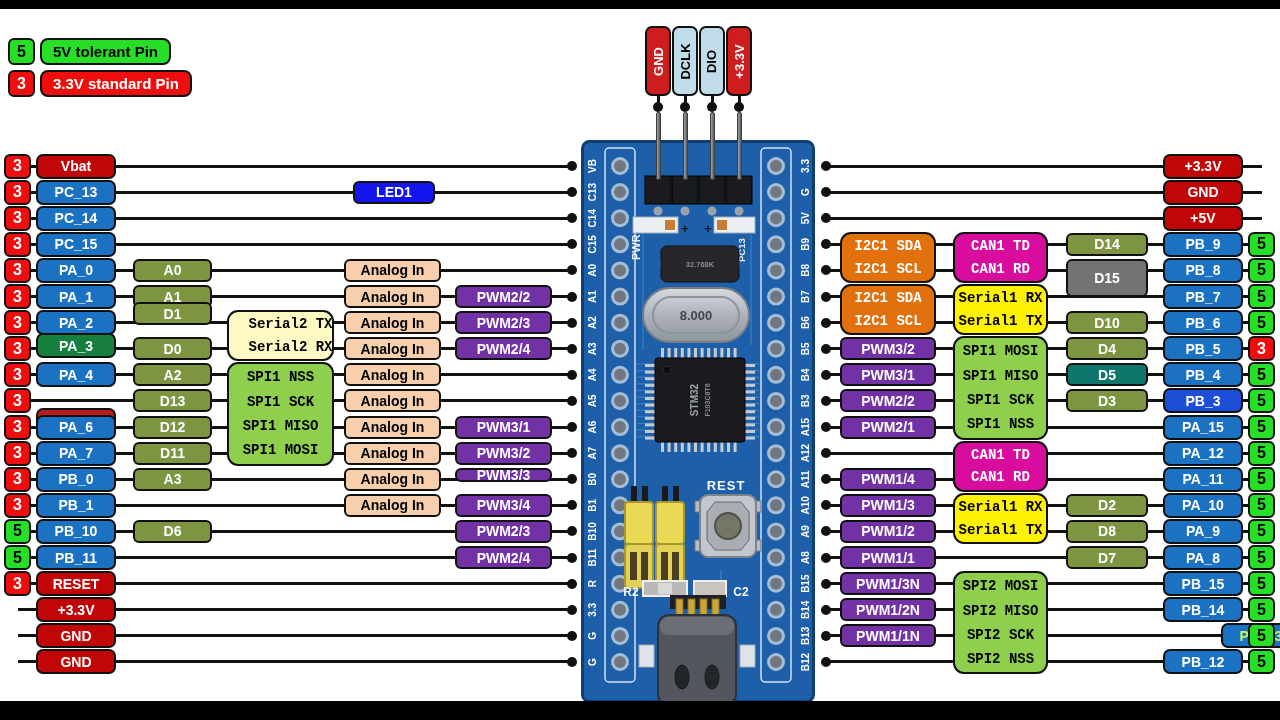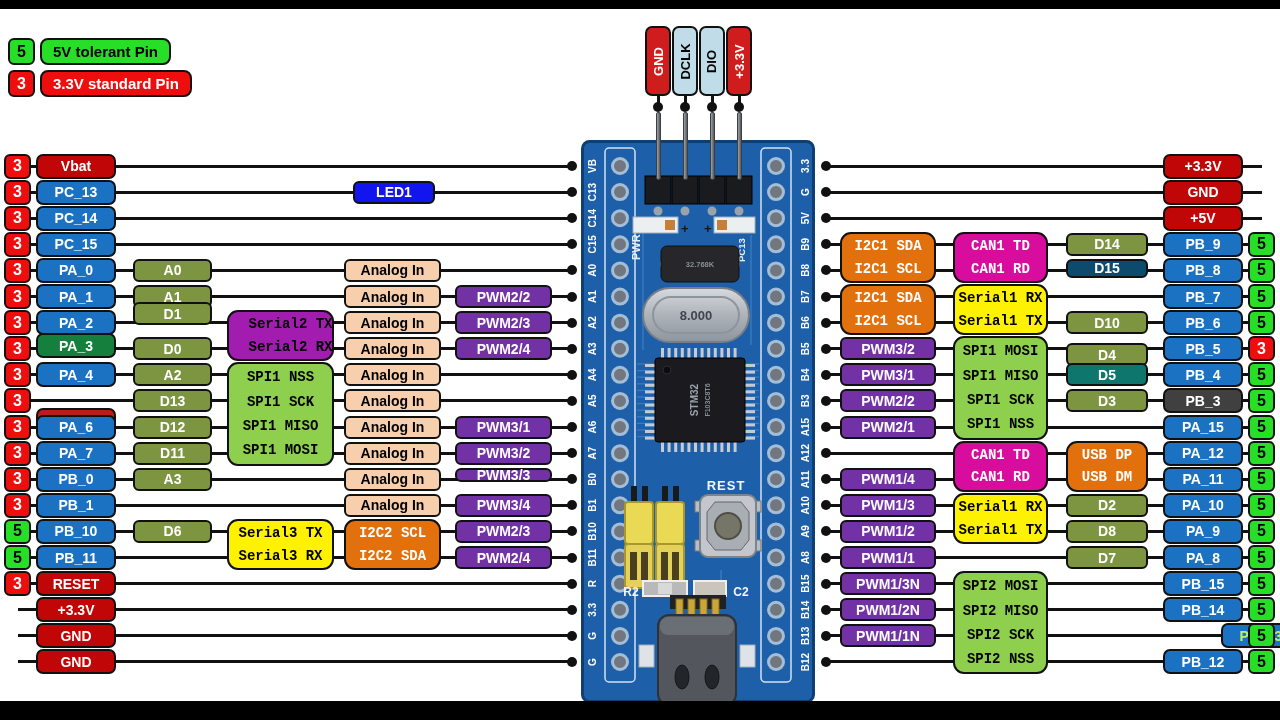--- a/index.html
+++ b/index.html
@@ -159,21 +159,21 @@
     <div class="wire" style="left: 824px; top: 347.235px; width: 438px;"></div>
     <div class="dot" style="left: 821px; top: 343.735px;"></div>
     <div class="bx pin" style="left: 1163px; top: 336.235px; width: 80px; height: 25px; background: rgb(28, 114, 194); color: rgb(255, 255, 255);">PB_5</div>
     <div class="bx badge pin" style="left: 1248px; top: 336.235px; width: 27px; height: 25px; background: rgb(238, 14, 14); color: rgb(255, 255, 255);">3</div>
     <div class="wire" style="left: 824px; top: 373.34px; width: 438px;"></div>
     <div class="dot" style="left: 821px; top: 369.84px;"></div>
     <div class="bx pin" style="left: 1163px; top: 362.34px; width: 80px; height: 25px; background: rgb(28, 114, 194); color: rgb(255, 255, 255);">PB_4</div>
     <div class="bx badge pin" style="left: 1248px; top: 362.34px; width: 27px; height: 25px; background: rgb(39, 223, 39); color: rgb(0, 0, 0);">5</div>
     <div class="wire" style="left: 824px; top: 399.445px; width: 438px;"></div>
     <div class="dot" style="left: 821px; top: 395.945px;"></div>
-    <div class="bx pin" style="left: 1163px; top: 388.445px; width: 80px; height: 25px; background: #404040; color: rgb(255, 255, 255);">PB_3</div>
+    <div class="bx pin" style="left: 1163px; top: 388.445px; width: 80px; height: 25px; background: #1d4ed8; color: rgb(255, 255, 255);">PB_3</div>
     <div class="bx badge pin" style="left: 1248px; top: 388.445px; width: 27px; height: 25px; background: rgb(39, 223, 39); color: rgb(0, 0, 0);">5</div>
     <div class="wire" style="left: 824px; top: 425.55px; width: 438px;"></div>
     <div class="dot" style="left: 821px; top: 422.05px;"></div>
     <div class="bx pin" style="left: 1163px; top: 414.55px; width: 80px; height: 25px; background: rgb(28, 114, 194); color: rgb(255, 255, 255);">PA_15</div>
     <div class="bx badge pin" style="left: 1248px; top: 414.55px; width: 27px; height: 25px; background: rgb(39, 223, 39); color: rgb(0, 0, 0);">5</div>
     <div class="wire" style="left: 824px; top: 451.655px; width: 438px;"></div>
     <div class="dot" style="left: 821px; top: 448.155px;"></div>
     <div class="bx pin" style="left: 1163px; top: 440.655px; width: 80px; height: 25px; background: rgb(28, 114, 194); color: rgb(255, 255, 255);">PA_12</div>
     <div class="bx badge pin" style="left: 1248px; top: 440.655px; width: 27px; height: 25px; background: rgb(39, 223, 39); color: rgb(0, 0, 0);">5</div>
     <div class="wire" style="left: 824px; top: 477.76px; width: 438px;"></div>
@@ -232,57 +232,49 @@
     <div class="bx " style="left: 455px; top: 285.025px; width: 97px; height: 23px; background: rgb(114, 50, 166); color: rgb(255, 255, 255);">PWM2/2</div>
     <div class="bx " style="left: 455px; top: 311.13px; width: 97px; height: 23px; background: rgb(114, 50, 166); color: rgb(255, 255, 255);">PWM2/3</div>
     <div class="bx " style="left: 455px; top: 337.235px; width: 97px; height: 23px; background: rgb(114, 50, 166); color: rgb(255, 255, 255);">PWM2/4</div>
     <div class="bx " style="left: 455px; top: 415.55px; width: 97px; height: 23px; background: rgb(114, 50, 166); color: rgb(255, 255, 255);">PWM3/1</div>
     <div class="bx " style="left: 455px; top: 441.655px; width: 97px; height: 23px; background: rgb(114, 50, 166); color: rgb(255, 255, 255);">PWM3/2</div>
     <div class="bx " style="left: 455px; top: 467.76px; width: 97px; height: 14px; background: rgb(114, 50, 166); color: rgb(255, 255, 255);">PWM3/3</div>
     <div class="bx " style="left: 455px; top: 493.865px; width: 97px; height: 23px; background: rgb(114, 50, 166); color: rgb(255, 255, 255); text-align: right;">PWM3/4</div>
     <div class="bx " style="left: 455px; top: 519.97px; width: 97px; height: 23px; background: rgb(114, 50, 166); color: rgb(255, 255, 255);">PWM2/3</div>
     <div class="bx " style="left: 455px; top: 546.075px; width: 97px; height: 23px; background: rgb(114, 50, 166); color: rgb(255, 255, 255);">PWM2/4</div>
     <div class="bx " style="left: 1066px; top: 232.815px; width: 82px; height: 23px; background: rgb(125, 148, 65); color: rgb(255, 255, 255);">D14</div>
-    <div class="bx " style="left: 1066px; top: 258.92px; width: 82px; height: 19px; background: #0c4a6e; color: rgb(255, 255, 255);">D15</div>
+    <div class="bx " style="left: 1066px; top: 258.92px; width: 82px; height: 38px; background: #737373; color: rgb(255, 255, 255);">D15</div>
     <div class="bx " style="left: 1066px; top: 311.13px; width: 82px; height: 23px; background: rgb(125, 148, 65); color: rgb(255, 255, 255);">D10</div>
-    <div class="bx " style="left: 1066px; top: 337.235px; width: 82px; height: 23px; background: rgb(125, 148, 65); color: rgb(255, 255, 255); margin-top: 6px;">D4</div>
+    <div class="bx " style="left: 1066px; top: 337.235px; width: 82px; height: 23px; background: rgb(125, 148, 65); color: rgb(255, 255, 255);">D4</div>
     <div class="bx " style="left: 1066px; top: 363.34px; width: 82px; height: 23px; background: #0f766e; color: rgb(255, 255, 255);">D5</div>
     <div class="bx " style="left: 1066px; top: 389.445px; width: 82px; height: 23px; background: rgb(125, 148, 65); color: rgb(255, 255, 255);">D3</div>
     <div class="bx " style="left: 1066px; top: 493.865px; width: 82px; height: 23px; background: rgb(125, 148, 65); color: rgb(255, 255, 255);">D2</div>
     <div class="bx " style="left: 1066px; top: 519.97px; width: 82px; height: 23px; background: rgb(125, 148, 65); color: rgb(255, 255, 255);">D8</div>
     <div class="bx " style="left: 1066px; top: 546.075px; width: 82px; height: 23px; background: rgb(125, 148, 65); color: rgb(255, 255, 255);">D7</div>
     <div class="bx " style="left: 840px; top: 337.235px; width: 96px; height: 23px; background: rgb(114, 50, 166); color: rgb(255, 255, 255);">PWM3/2</div>
     <div class="bx " style="left: 840px; top: 363.34px; width: 96px; height: 23px; background: rgb(114, 50, 166); color: rgb(255, 255, 255);">PWM3/1</div>
     <div class="bx " style="left: 840px; top: 389.445px; width: 96px; height: 23px; background: rgb(114, 50, 166); color: rgb(255, 255, 255);">PWM2/2</div>
     <div class="bx " style="left: 840px; top: 415.55px; width: 96px; height: 23px; background: rgb(114, 50, 166); color: rgb(255, 255, 255);">PWM2/1</div>
     <div class="bx " style="left: 840px; top: 467.76px; width: 96px; height: 23px; background: rgb(114, 50, 166); color: rgb(255, 255, 255);">PWM1/4</div>
     <div class="bx " style="left: 840px; top: 493.865px; width: 96px; height: 23px; background: rgb(114, 50, 166); color: rgb(255, 255, 255);">PWM1/3</div>
     <div class="bx " style="left: 840px; top: 519.97px; width: 96px; height: 23px; background: rgb(114, 50, 166); color: rgb(255, 255, 255);">PWM1/2</div>
     <div class="bx " style="left: 840px; top: 546.075px; width: 96px; height: 23px; background: rgb(114, 50, 166); color: rgb(255, 255, 255);">PWM1/1</div>
     <div class="bx " style="left: 840px; top: 572.18px; width: 96px; height: 23px; background: rgb(114, 50, 166); color: rgb(255, 255, 255);">PWM1/3N</div>
     <div class="bx " style="left: 840px; top: 598.285px; width: 96px; height: 23px; background: rgb(114, 50, 166); color: rgb(255, 255, 255);">PWM1/2N</div>
     <div class="bx " style="left: 840px; top: 624.39px; width: 96px; height: 23px; background: rgb(114, 50, 166); color: rgb(255, 255, 255);">PWM1/1N</div>
-    <div class="bx group" style="left: 227px; top: 310.13px; width: 107px; height: 51.105px; background: #a21caf; color: rgb(0, 0, 0); padding-left: 20px;">
+    <div class="bx group" style="left: 227px; top: 310.13px; width: 107px; height: 51.105px; background: #fef9c3; color: rgb(0, 0, 0); padding-left: 20px;">
       <div class="ln">Serial2 TX</div>
       <div class="ln">Serial2 RX</div>
     </div>
     <div class="bx group" style="left: 227px; top: 362.34px; width: 107px; height: 103.315px; background: rgb(142, 208, 78); color: rgb(0, 0, 0);">
       <div class="ln">SPI1 NSS</div>
       <div class="ln">SPI1 SCK</div>
       <div class="ln">SPI1 MISO</div>
       <div class="ln">SPI1 MOSI</div>
     </div>
-    <div class="bx group" style="left: 227px; top: 518.97px; width: 107px; height: 51.105px; background: rgb(254, 242, 0); color: rgb(0, 0, 0);">
-      <div class="ln">Serial3 TX</div>
-      <div class="ln">Serial3 RX</div>
-    </div>
-    <div class="bx group" style="left: 344px; top: 518.97px; width: 97px; height: 51.105px; background: rgb(226, 112, 12); color: rgb(255, 255, 255);">
-      <div class="ln">I2C2 SCL</div>
-      <div class="ln">I2C2 SDA</div>
-    </div>
     <div class="bx group" style="left: 840px; top: 231.815px; width: 96px; height: 51.105px; background: rgb(226, 112, 12); color: rgb(255, 255, 255);">
       <div class="ln">I2C1 SDA</div>
       <div class="ln">I2C1 SCL</div>
     </div>
     <div class="bx group" style="left: 840px; top: 284.025px; width: 96px; height: 51.105px; background: rgb(226, 112, 12); color: rgb(255, 255, 255);">
       <div class="ln">I2C1 SDA</div>
       <div class="ln">I2C1 SCL</div>
     </div>
     <div class="bx group" style="left: 953px; top: 231.815px; width: 95px; height: 51.105px; background: rgb(216, 13, 158); color: rgb(255, 255, 255);">
       <div class="ln">CAN1 TD</div>
@@ -304,24 +296,20 @@
     </div>
     <div class="bx group" style="left: 953px; top: 492.865px; width: 95px; height: 51.105px; background: rgb(254, 242, 0); color: rgb(0, 0, 0);">
       <div class="ln">Serial1 RX</div>
       <div class="ln">Serial1 TX</div>
     </div>
     <div class="bx group" style="left: 953px; top: 571.18px; width: 95px; height: 103.315px; background: rgb(142, 208, 78); color: rgb(0, 0, 0);">
       <div class="ln">SPI2 MOSI</div>
       <div class="ln">SPI2 MISO</div>
       <div class="ln">SPI2 SCK</div>
       <div class="ln">SPI2 NSS</div>
-    </div>
-    <div class="bx group" style="left: 1066px; top: 440.655px; width: 82px; height: 51.105px; background: rgb(226, 112, 12); color: rgb(255, 255, 255);">
-      <div class="ln">USB DP</div>
-      <div class="ln">USB DM</div>
     </div>
     <div class="vbox" style="left: 645px; top: 26px; width: 26px; height: 70px; background: rgb(207, 29, 29); color: rgb(255, 255, 255);">
       <span>GND</span>
     </div>
     <div class="stem" style="left: 656.5px; top: 94px; height: 9px;"></div>
     <div class="dot" style="left: 653px; top: 102px;"></div>
     <div class="cpin" style="left: 655.5px; top: 112px; height: 68px;"></div>
     <div class="vbox" style="left: 672px; top: 26px; width: 26px; height: 70px; background: rgb(191, 220, 232); color: rgb(0, 0, 0);">
       <span>DCLK</span>
     </div>

